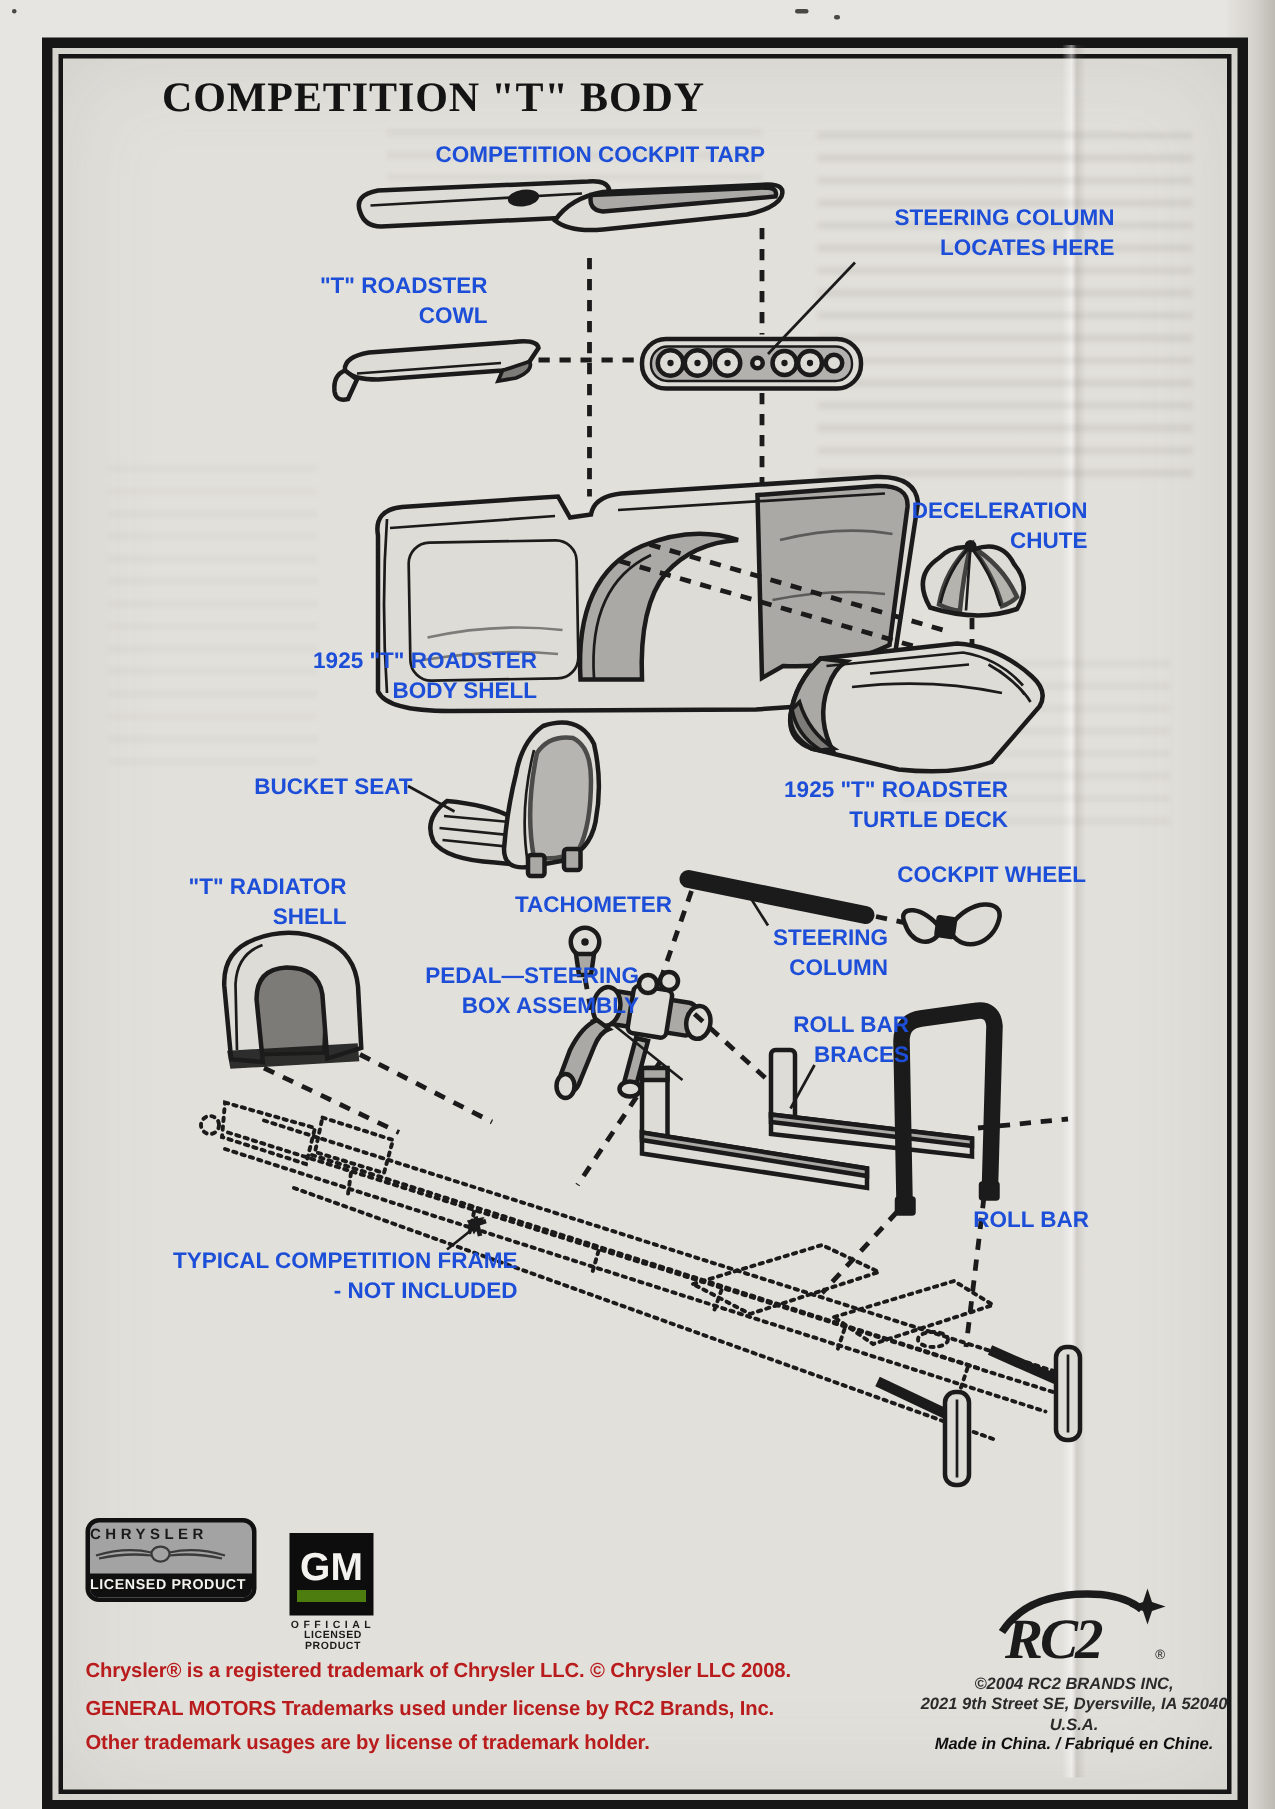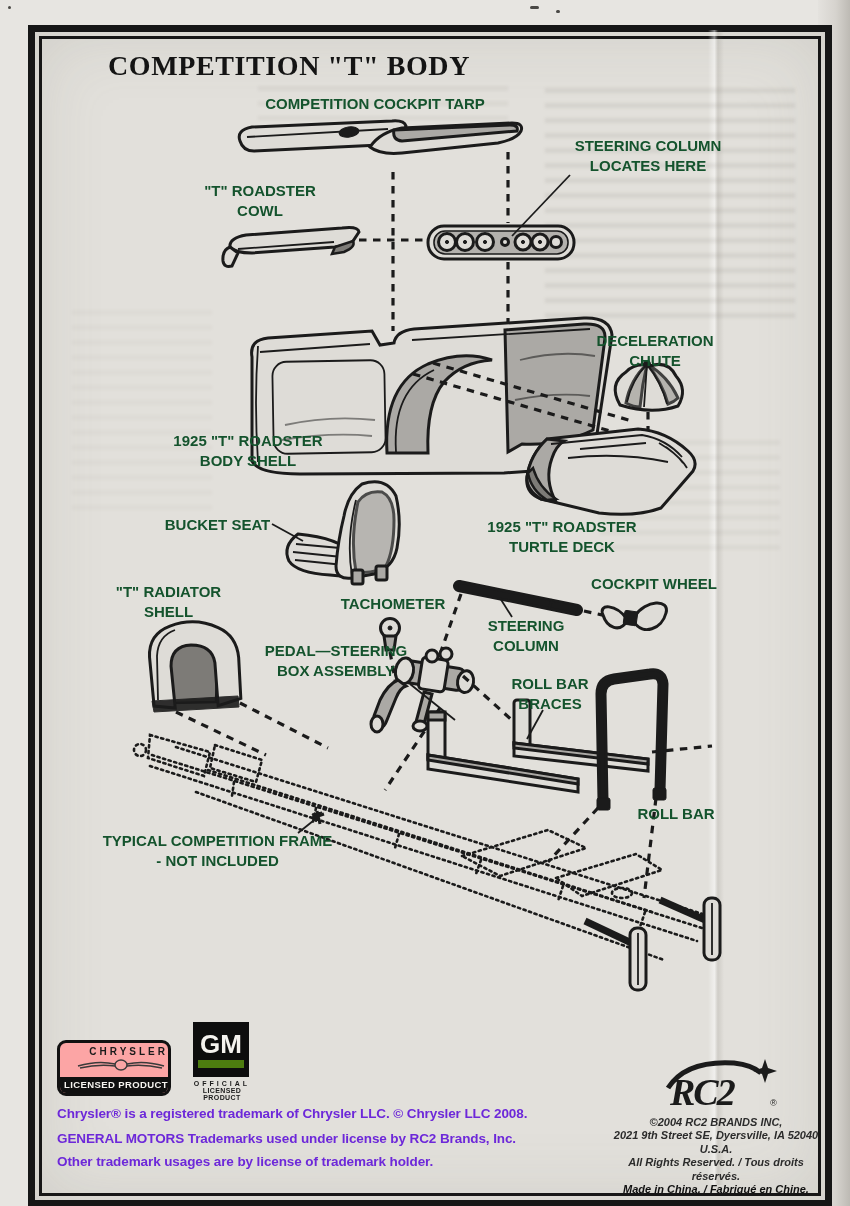--- a/index.html
+++ b/index.html
@@ -9,47 +9,47 @@
     background:linear-gradient(90deg,#e4e2de 0%,#d6d3ce 55%,#bdbab4 100%);}
   .frame-outer{position:absolute;left:28px;top:25px;width:790px;height:1168px;
     border:7px solid #161616;background:#e2e0db;box-shadow:inset 0 0 70px rgba(115,110,100,.16);}
   .frame-inner{position:absolute;inset:4px;border:3px solid #161616;}
   .crease{position:absolute;left:708px;top:30px;width:16px;height:1155px;
     background:linear-gradient(90deg,transparent,rgba(255,255,255,.5) 40%,rgba(110,105,96,.16) 62%,transparent);}
   .ghost{position:absolute;background:repeating-linear-gradient(180deg,rgba(100,95,86,.10) 0 5px,transparent 5px 15px);filter:blur(1.6px);}
   .speck{position:absolute;background:#4a4845;border-radius:2px;}
   .title{position:absolute;left:108px;top:50px;margin:0;font-family:"Liberation Serif",serif;
     font-weight:bold;font-size:28px;letter-spacing:.6px;color:#141414;}
-  .label{position:absolute;font-weight:bold;font-size:15px;line-height:1.33;color:#14532d;
-    text-align:center;white-space:pre-line;letter-spacing:0;}
+  .label{position:absolute;font-weight:bold;font-size:15px;line-height:1.33;color:#1d4ed8;
+    text-align:right;white-space:pre-line;letter-spacing:0;}
   .art{position:absolute;left:0;top:0;pointer-events:none;}
   .art path,.art line,.art rect,.art circle,.art ellipse,.art polygon{stroke:#1b1b1b;}
   .ln{fill:none;stroke-width:3;}
   .thin{fill:none;stroke-width:1.8;}
   .lt{fill:#dedcd7;stroke-width:3;}
   .gy{fill:#aba9a5;stroke-width:3;}
   .dg{fill:#7d7b77;stroke-width:2.5;}
   .bk{fill:#1b1b1b;stroke-width:1;}
   .dash{fill:none;stroke-width:3.2;stroke-dasharray:7.5 6.5;stroke-linecap:butt;}
   .dots{fill:none;stroke-width:2.6;stroke-dasharray:2.2 3.6;stroke-linecap:round;}
   .note{position:absolute;left:74px;top:924px;width:482px;margin:0;font-size:16px;line-height:1.4;
     color:#1d1d1d;font-weight:bold;text-align:justify;word-spacing:2.5px;}
   .note i{font-style:italic;}
   
-  .chrysler{position:absolute;left:57px;top:1040px;width:108px;border:3px solid #111;border-radius:9px;
-    background:#fca5a5;text-align:right;overflow:hidden;}
+  .chrysler{position:absolute;left:57px;top:1012px;width:108px;border:3px solid #111;border-radius:9px;
+    background:#a3a3a3;text-align:left;overflow:hidden;}
   .ch-brand{font-size:10px;font-weight:bold;letter-spacing:3px;color:#1a1a1a;padding-top:3px;}
   .ch-banner{background:#101010;color:#f5f3ef;font-size:9.5px;font-weight:bold;letter-spacing:.4px;
     padding:2px 0 3px;margin-top:2px;}
   .gm{position:absolute;left:193px;top:1022px;width:58px;text-align:center;}
   .gm-square{width:56px;height:55px;background:#0d0d0d;color:#f4f2ee;display:flex;align-items:center;justify-content:center;}
   .gm-brand{font-size:26px;font-weight:bold;line-height:1;border-bottom:8px solid #4d7c0f;padding:0 2px 3px;}
   .gm-l1{font-size:7px;font-weight:bold;letter-spacing:3px;color:#1b1b1b;margin-top:3px;}
   .gm-l2{font-size:7px;font-weight:bold;letter-spacing:.4px;color:#1b1b1b;}
-  .legal{position:absolute;left:57px;font-size:13.5px;font-weight:bold;color:#6d28d9;letter-spacing:-.1px;text-align:center;}
+  .legal{position:absolute;left:57px;font-size:13.5px;font-weight:bold;color:#b91c1c;letter-spacing:-.1px;text-align:center;}
   .rc2{position:absolute;left:610px;top:1058px;width:212px;text-align:center;color:#222;font-style:italic;}
   .rc2-addr{font-size:11px;font-weight:bold;line-height:1.22;color:#2b2b2b;}
   .rc2-addr.made{color:#0f0f0f;}
 </style>
 </head>
 <body>
 
 <div class="page">
 
   <div class="edge-right"></div>
@@ -263,21 +263,21 @@
 BODY SHELL</div>
   <div class="label" style="left:160px;top:515px;width:115px;">BUCKET SEAT</div>
   <div class="label" style="left:452px;top:517px;width:220px;">1925 "T" ROADSTER
 TURTLE DECK</div>
   <div class="label" style="left:106px;top:582px;width:125px;">"T" RADIATOR
 SHELL</div>
   <div class="label" style="left:338px;top:594px;width:110px;">TACHOMETER</div>
   <div class="label" style="left:246px;top:641px;width:180px;">PEDAL—STEERING
 BOX ASSEMBLY</div>
   <div class="label" style="left:584px;top:574px;width:140px;">COCKPIT WHEEL</div>
-  <div class="label" style="left:472px;top:616px;width:108px;">STEERING
+  <div class="label" style="left:484px;top:616px;width:108px;">STEERING
 COLUMN</div>
   <div class="label" style="left:494px;top:674px;width:112px;">ROLL BAR
 BRACES</div>
   <div class="label" style="left:626px;top:804px;width:100px;">ROLL BAR</div>
   <div class="label" style="left:90px;top:831px;width:255px;">TYPICAL COMPETITION FRAME
 - NOT INCLUDED</div>
 
 
   <div class="chrysler">
     <div class="ch-brand">CHRYSLER</div>
@@ -302,17 +302,16 @@
 
   <div class="rc2">
     <svg width="140" height="54" viewBox="0 0 140 54">
       <path d="M22,30 Q40,2 88,5 Q106,7 115,15" fill="none" stroke="#1b1b1b" stroke-width="5"></path>
       <path d="M119,1 L122,10 L131,13 L122,16 L119,25 L116,16 L107,13 L116,10 Z" fill="#1b1b1b"></path>
       <text x="24" y="47" font-family="Liberation Serif, serif" font-weight="bold" font-size="38" letter-spacing="-2" fill="#1b1b1b">RC2</text>
       <text x="124" y="48" font-size="9" fill="#1b1b1b">®</text>
     </svg>
     <div class="rc2-addr">©2004 RC2 BRANDS INC,</div>
     <div class="rc2-addr">2021 9th Street SE, Dyersville, IA 52040 U.S.A.</div>
-    <div class="rc2-addr">All Rights Reserved. / Tous droits réservés.</div>
     <div class="rc2-addr made">Made in China. / Fabriqué en Chine.</div>
   </div>
 
 </div>
 
 </body></html>

